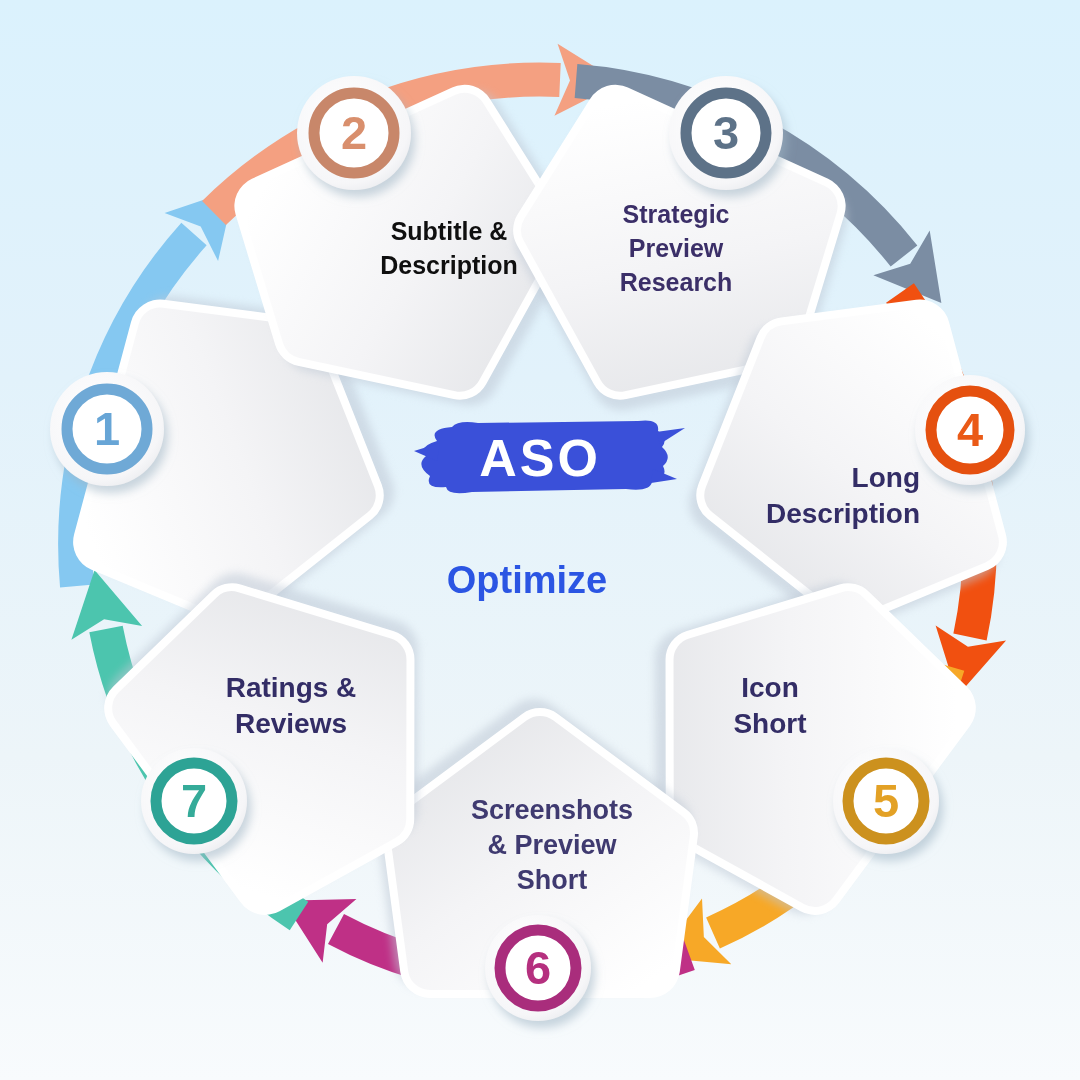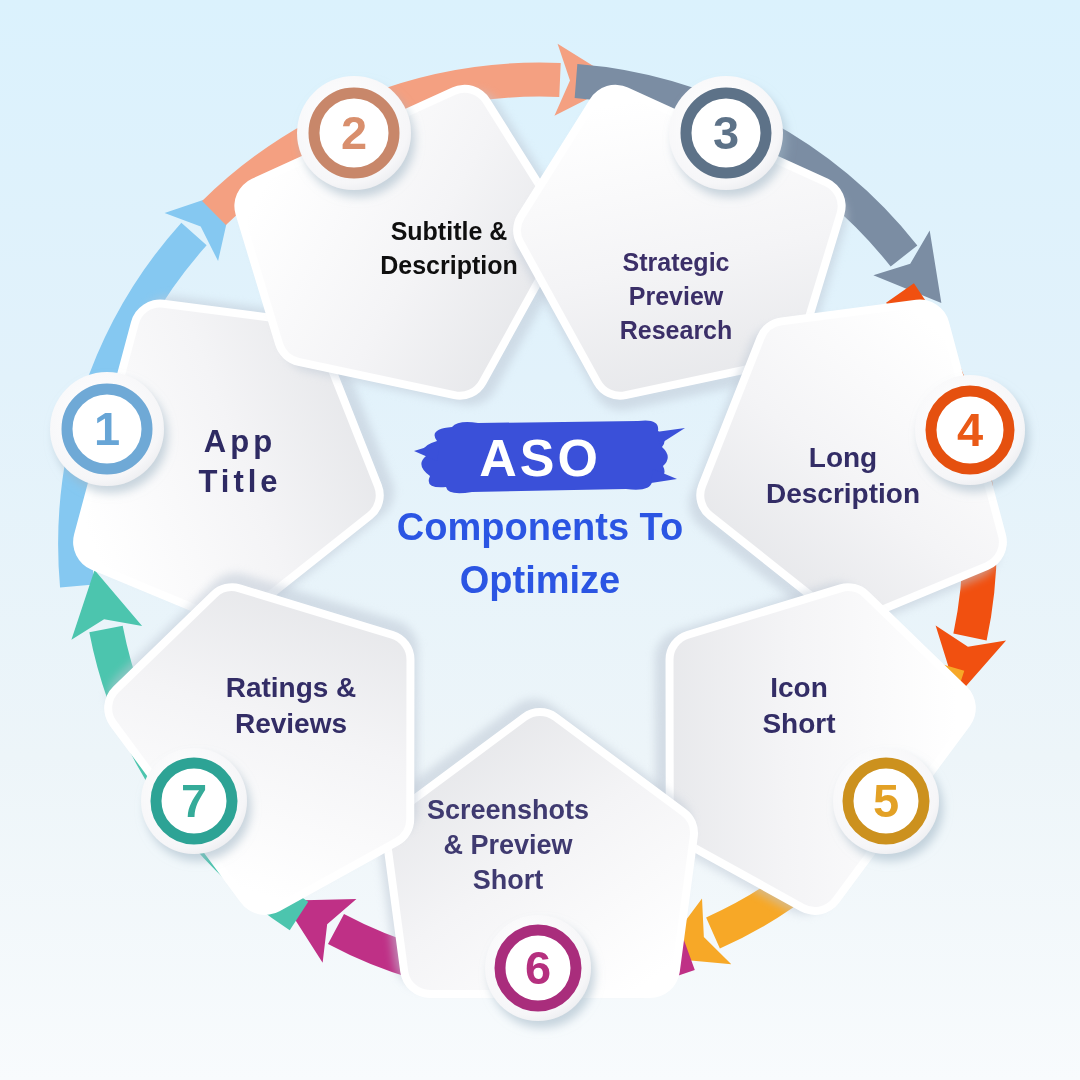--- a/index.html
+++ b/index.html
@@ -181,45 +181,40 @@
 
   <g fill="#3a50d9">
     <path d="M 437,441 Q 428,429 452,427 Q 458,420 478,423 L 638,421 Q 660,418 658,431 Q 669,438 662,447 Q 673,457 663,466 Q 669,478 652,482 Q 650,492 626,489 L 472,492 Q 448,496 446,487 Q 424,489 430,476 Q 415,465 426,456 Q 417,447 437,441 Z"></path>
     <path d="M 414,451 L 440,443 L 437,461 Z"></path>
     <path d="M 656,432 L 685,428 L 660,444 Z"></path>
     <path d="M 653,469 L 677,479 L 651,483 Z"></path>
   </g>
 </svg>
 
 <div class="aso" style="color: rgb(255, 255, 255);">ASO</div>
-<div class="center-title" style="left: 540px; top: 527px; color: rgb(43, 85, 227);">Components To</div>
-<div class="center-title" style="left: 540px; top: 580px; color: rgb(43, 85, 227);">Optimize</div>
-
-<div class="label seg1" style="left: 240px; top: 462px; color: rgb(46, 42, 99);">
-  <span>App</span>
-  <span>Title</span>
-</div>
+<div class="center-title" style="left: 527px; top: 580px; color: rgb(43, 85, 227);">Optimize</div>
+
 <div class="label seg2" style="left: 411px; top: 248px; color: rgb(15, 15, 15); margin-left: 38px;">
   <span>Subtitle &amp;</span>
   <span>Description</span>
 </div>
-<div class="label seg3" style="left: 676px; top: 248px; color: rgb(59, 47, 104); margin-top: 48px;">
+<div class="label seg3" style="left: 676px; top: 248px; color: rgb(59, 47, 104);">
   <span>Strategic</span>
   <span>Preview</span>
   <span>Research</span>
 </div>
-<div class="label seg4" style="left: 843px; top: 476px; color: rgb(51, 45, 102);">
+<div class="label seg4" style="left: 843px; top: 496px; color: rgb(51, 45, 102); text-align: right;">
   <span>Long</span>
   <span>Description</span>
 </div>
-<div class="label seg5" style="left: 799px; top: 706px; color: rgb(51, 45, 102); text-align: center;">
+<div class="label seg5" style="left: 770px; top: 706px; color: rgb(51, 45, 102); text-align: center;">
   <span>Icon</span>
   <span>Short</span>
 </div>
-<div class="label seg6" style="left: 508px; top: 846px; color: rgb(63, 58, 112);">
+<div class="label seg6" style="left: 552px; top: 846px; color: rgb(63, 58, 112);">
   <span>Screenshots</span>
   <span>&amp; Preview</span>
   <span>Short</span>
 </div>
 <div class="label seg7" style="left: 291px; top: 706px; color: rgb(51, 45, 102);">
   <span>Ratings &amp;</span>
   <span>Reviews</span>
 </div>
 
 </div>

